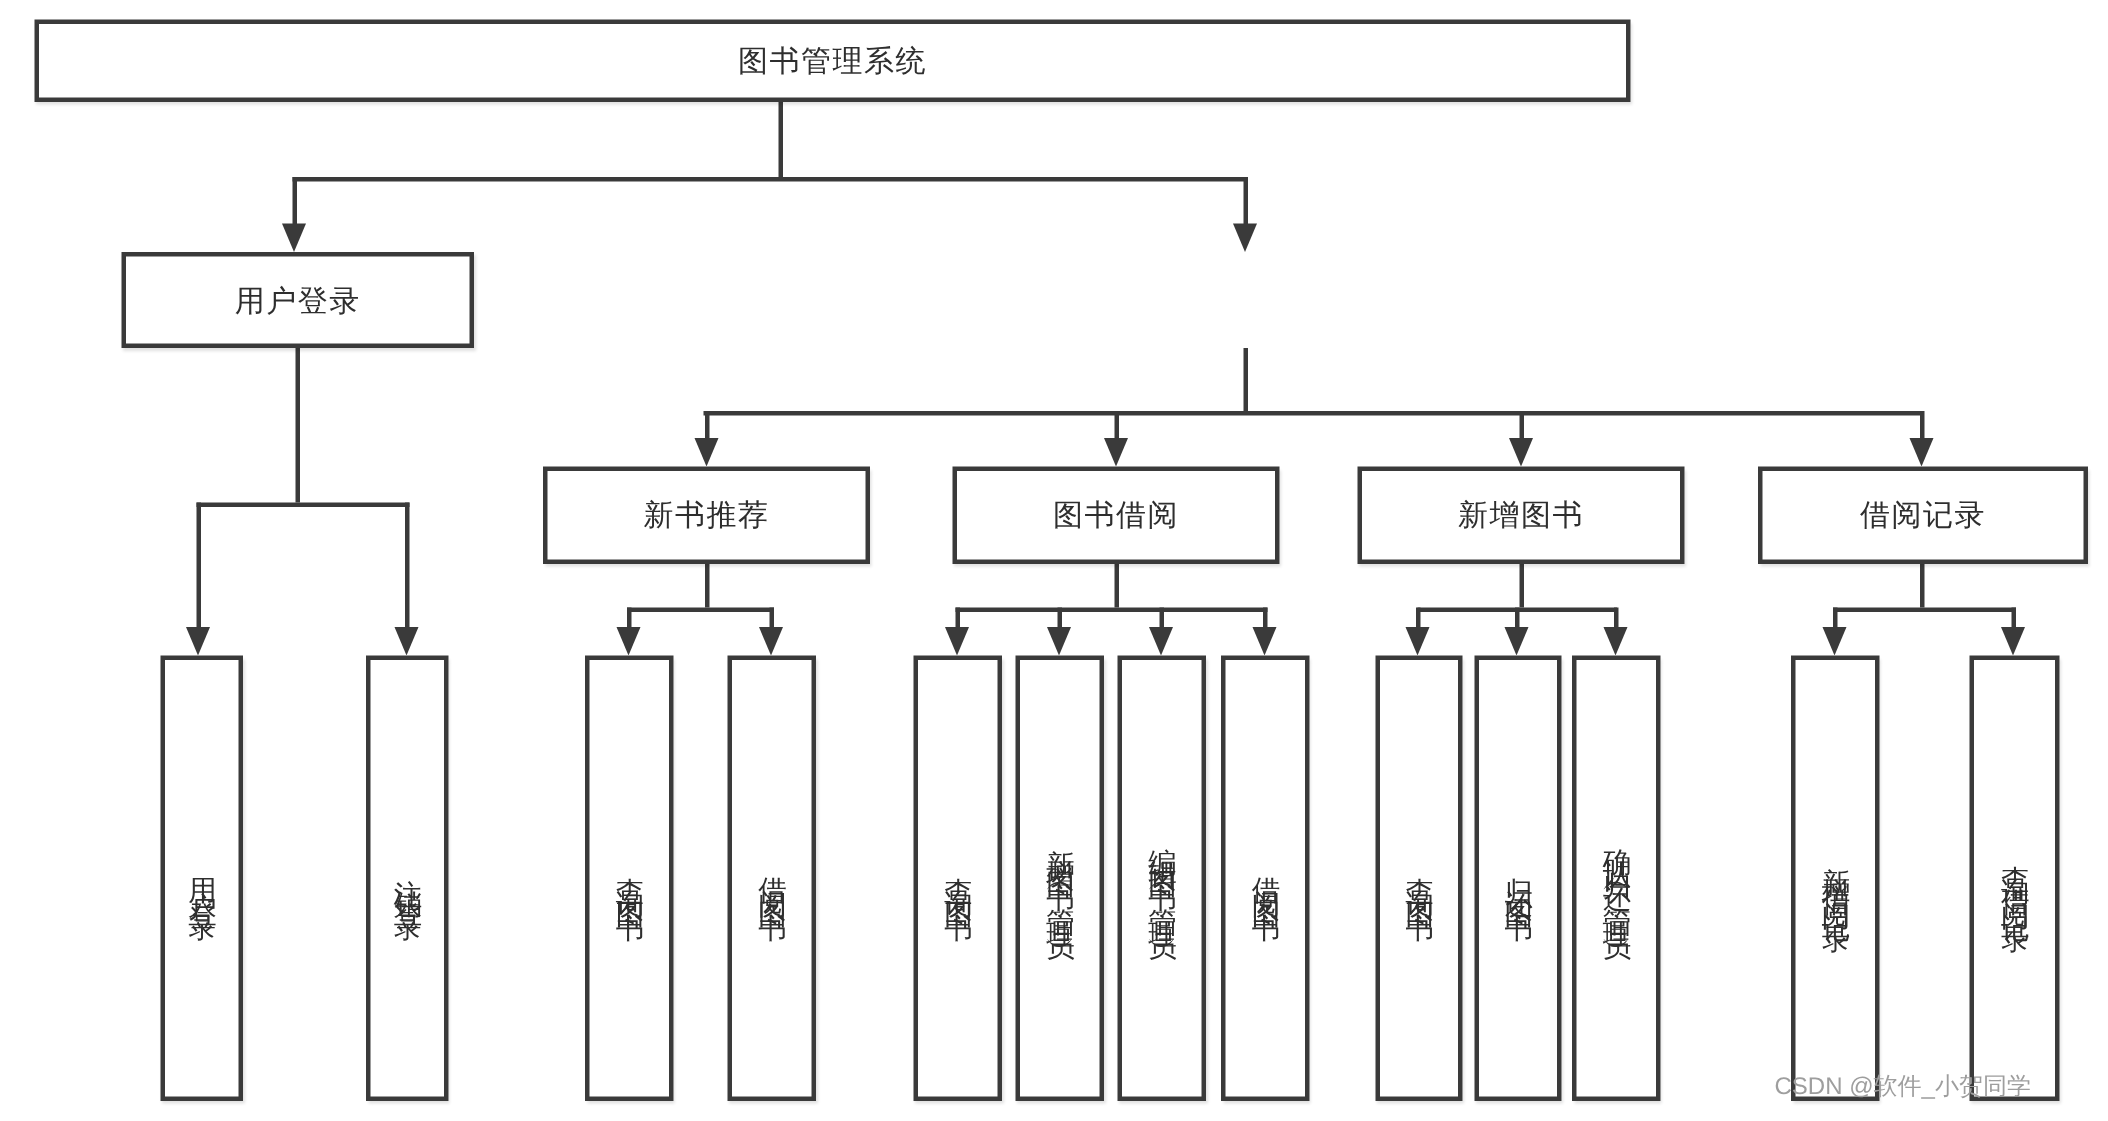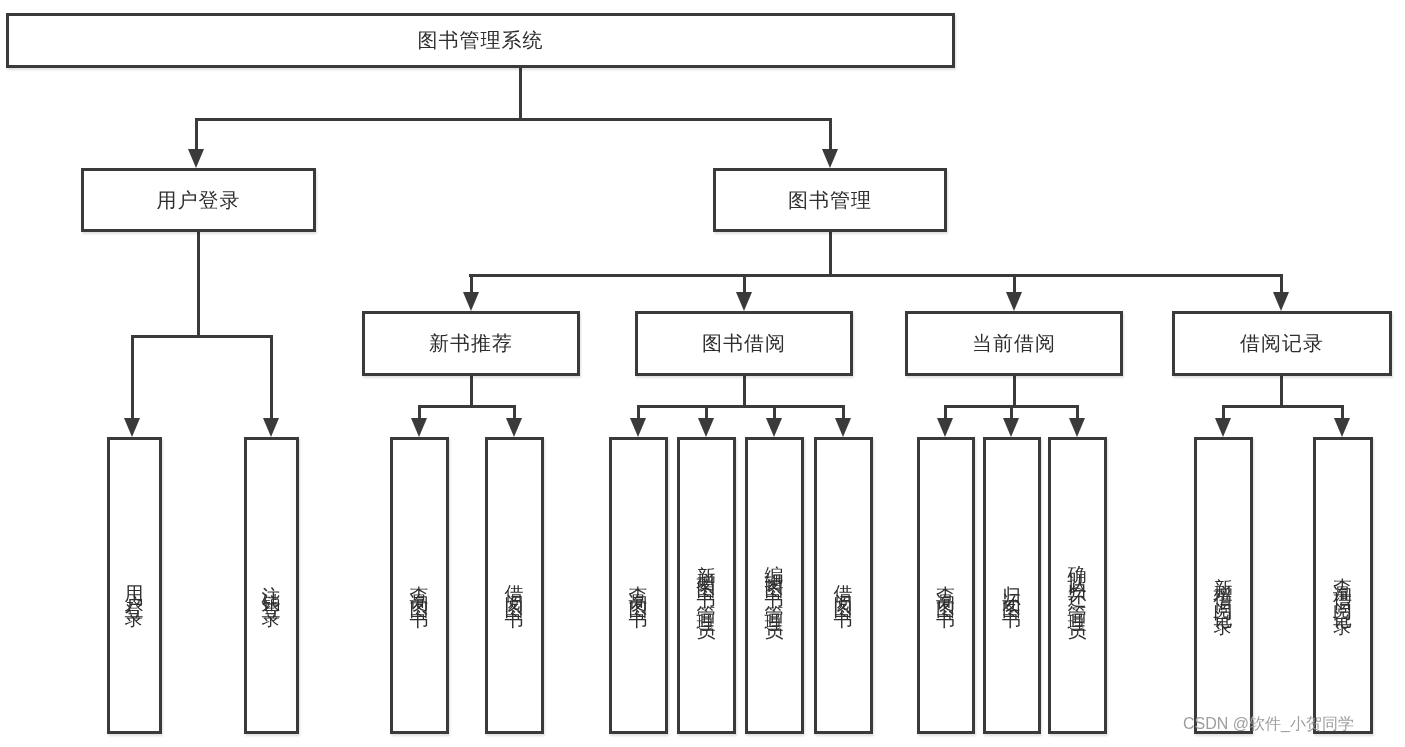--- a/index.html
+++ b/index.html
@@ -118,39 +118,36 @@
   <div class="v" style="left:1076px;top:405px;height:15px"></div>
   <div class="ah" style="left:1069px;top:418px"></div>
 
   <div class="v" style="left:1280px;top:376px;height:29px"></div>
   <div class="h" style="left:1222px;top:405px;width:122px"></div>
   <div class="v" style="left:1222px;top:405px;height:15px"></div>
   <div class="ah" style="left:1215px;top:418px"></div>
   <div class="v" style="left:1341px;top:405px;height:15px"></div>
   <div class="ah" style="left:1334px;top:418px"></div>
 
-  <div class="node" style="left:6px;top:13px;width:949px;height:55px">
+  <div class="node" style="left:23px;top:13px;width:1064px;height:55px">
     <span class="hlabel">图书管理系统</span>
   </div>
 
   <div class="node" style="left:81px;top:168px;width:235px;height:64px">
     <span class="hlabel">用户登录</span>
-  </div>
-  <div class="node" style="left:713px;top:168px;width:234px;height:64px">
-    <span class="hlabel">图书管理</span>
   </div>
 
   <div class="node" style="left:362px;top:311px;width:218px;height:65px">
     <span class="hlabel">新书推荐</span>
   </div>
   <div class="node" style="left:635px;top:311px;width:218px;height:65px">
     <span class="hlabel">图书借阅</span>
   </div>
   <div class="node" style="left:905px;top:311px;width:218px;height:65px">
-    <span class="hlabel">当前借阅</span>
+    <span class="hlabel">新增图书</span>
   </div>
   <div class="node" style="left:1172px;top:311px;width:220px;height:65px">
     <span class="hlabel">借阅记录</span>
   </div>
 
   <div class="node" style="left:107px;top:437px;width:55px;height:297px">
     <span class="vlabel">用户登录</span>
   </div>
   <div class="node" style="left:244px;top:437px;width:55px;height:297px">
     <span class="vlabel">注销登录</span>

